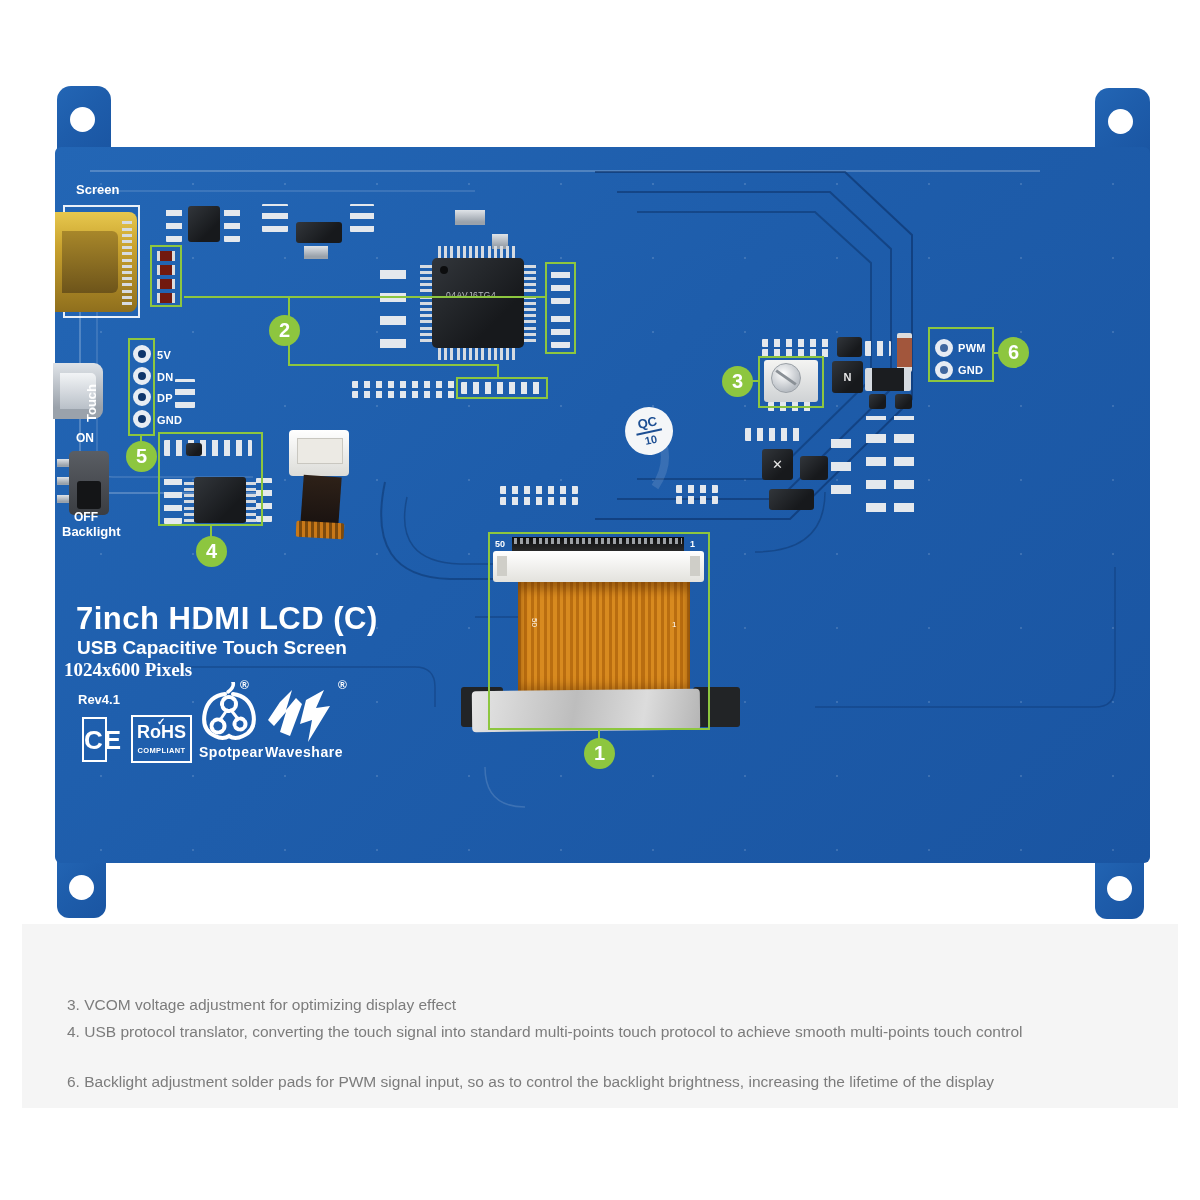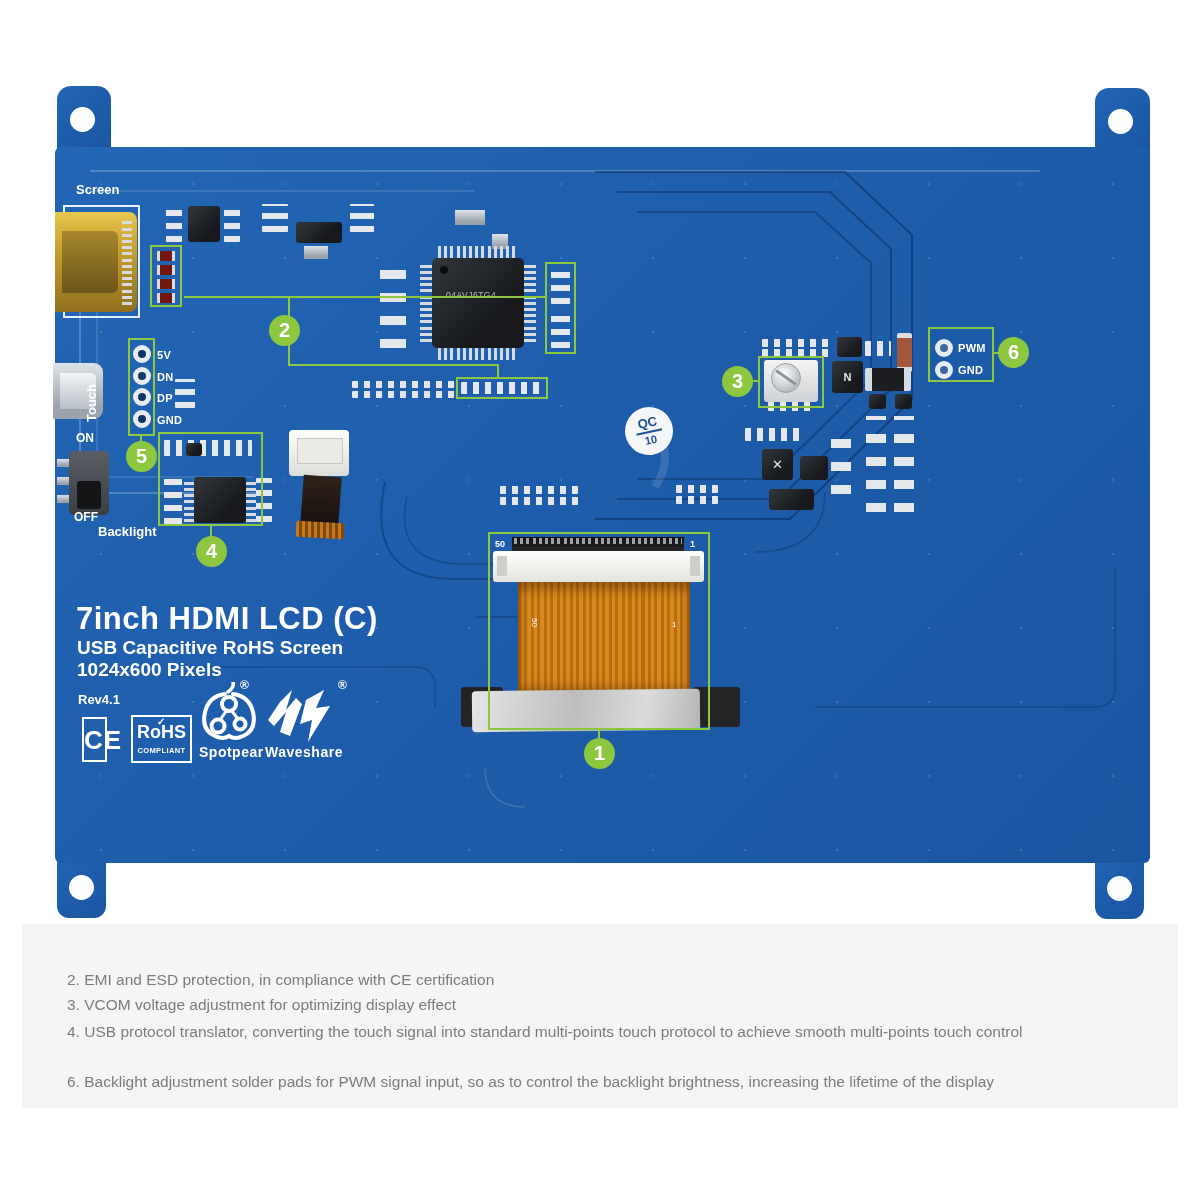--- a/index.html
+++ b/index.html
@@ -116,21 +116,21 @@
   <div class="abs wlbl" style="left:157px;top:414px;">GND</div>
   <div class="abs padV" style="left:175px;top:379px;width:20px;height:29px;"></div>
 
   <div class="abs silk" style="left:76px;top:431px;font-size:12px;">ON</div>
   <div class="abs silver" style="left:57px;top:459px;width:12px;height:8px;"></div>
   <div class="abs silver" style="left:57px;top:477px;width:12px;height:8px;"></div>
   <div class="abs silver" style="left:57px;top:495px;width:12px;height:8px;"></div>
   <div class="abs" style="left:69px;top:451px;width:40px;height:64px;background:linear-gradient(180deg,#5a5e64,#3a3d42);border-radius:5px;"></div>
   <div class="abs" style="left:77px;top:481px;width:24px;height:28px;background:#141517;border-radius:3px;"></div>
   <div class="abs silk" style="left:74px;top:510px;font-size:12px;">OFF</div>
-  <div class="abs silk" style="left:62px;top:524px;font-size:13px;margin-left:36px;">Backlight</div>
+  <div class="abs silk" style="left:62px;top:524px;font-size:13px;">Backlight</div>
 
   <div class="abs padH" style="left:164px;top:440px;width:88px;height:16px;"></div>
   <div class="abs chip" style="left:186px;top:443px;width:16px;height:13px;"></div>
   <div class="abs padV" style="left:164px;top:476px;width:18px;height:48px;"></div>
   <div class="abs pinV" style="left:184px;top:480px;width:10px;height:42px;"></div>
   <div class="abs pinV" style="left:246px;top:480px;width:10px;height:42px;"></div>
   <div class="abs chip" style="left:194px;top:477px;width:52px;height:46px;"></div>
   <div class="abs padV" style="left:256px;top:478px;width:16px;height:44px;"></div>
 
   <div class="abs" style="left:289px;top:430px;width:60px;height:46px;background:linear-gradient(180deg,#ffffff,#dcdcd8);border-radius:4px;"></div>
@@ -186,22 +186,22 @@
   <div class="abs" style="left:497px;top:556px;width:10px;height:20px;background:#cfcec8;"></div>
   <div class="abs" style="left:690px;top:556px;width:10px;height:20px;background:#cfcec8;"></div>
   <div class="abs" style="left:518px;top:582px;width:172px;height:110px;background:repeating-linear-gradient(90deg,#b96d10 0 3px,#d88a1f 3px 6.5px);box-shadow:inset 0 8px 10px rgba(90,45,0,.45), inset 0 -6px 8px rgba(90,45,0,.35);"></div>
   <div class="abs" style="left:530px;top:618px;color:#fff;font-size:8px;transform:rotate(90deg);">50</div>
   <div class="abs" style="left:672px;top:620px;color:#fff;font-size:8px;">1</div>
   <div class="abs" style="left:461px;top:687px;width:42px;height:40px;background:#222426;border-radius:3px;"></div>
   <div class="abs" style="left:693px;top:687px;width:47px;height:40px;background:#222426;border-radius:3px;"></div>
   <div class="abs" style="left:472px;top:690px;width:228px;height:41px;background:linear-gradient(100deg,#e6e6e6,#bdbdbd 45%,#dcdcdc 75%,#b5b5b5);border-radius:4px;transform:rotate(-.6deg);"></div>
 
   <div class="abs silk" style="left:76px;top:601px;font-size:31px;letter-spacing:.5px;">7inch HDMI LCD (C)</div>
-  <div class="abs silk" style="left:77px;top:637px;font-size:19px;">USB Capacitive RoHS Screen</div>
-  <div class="abs silk" style="left:77px;top:659px;font-size:19px;">1024x600 Pixels</div>
+  <div class="abs silk" style="left:77px;top:637px;font-size:19px;">USB Capacitive Touch Screen</div>
+  <div class="abs silk" style="left:64px;top:659px;font-size:19px;font-family:Liberation Serif, serif;">1024x600 Pixels</div>
   <div class="abs silk" style="left:78px;top:692px;font-size:13px;">Rev4.1</div>
 
   <div class="abs markbox" style="left:82px;top:717px;width:25px;height:45px;">
     <span style="font-size:26px;font-weight:bold;line-height:43px;letter-spacing:1px;">CE</span>
   </div>
   <div class="abs markbox" style="left:131px;top:715px;width:61px;height:48px;">
     <span class="abs" style="left:24px;top:-1px;font-size:10px;font-weight:bold;">✓</span>
     <span style="display:block;font-size:18px;font-weight:bold;line-height:30px;">RoHS</span>
     <span style="display:block;font-size:7.5px;font-weight:bold;letter-spacing:.4px;line-height:8px;">COMPLIANT</span>
   </div>
@@ -251,19 +251,18 @@
   <div class="abs gline" style="left:598px;top:730px;width:2px;height:11px;"></div>
 
   <div class="abs callout" style="left:584px;top:738px;">1</div>
   <div class="abs callout" style="left:269px;top:315px;">2</div>
   <div class="abs callout" style="left:722px;top:366px;">3</div>
   <div class="abs callout" style="left:196px;top:536px;">4</div>
   <div class="abs callout" style="left:126px;top:441px;">5</div>
   <div class="abs callout" style="left:998px;top:337px;">6</div>
 
   <div class="abs panel" style="left:22px;top:924px;width:1156px;height:184px;">
-    <div class="feat" style="top:47px;">2. EMI and ESD protection, in compliance with CE certification</div>
     <div class="feat" style="top:72px;">3. VCOM voltage adjustment for optimizing display effect</div>
     <div class="feat" style="top:99px;">4. USB protocol translator, converting the touch signal into standard multi-points touch protocol to achieve smooth multi-points touch control</div>
     <div class="feat" style="top:149px;">6. Backlight adjustment solder pads for PWM signal input, so as to control the backlight brightness, increasing the lifetime of the display</div>
   </div>
 
 </div>
 
 </body></html>

